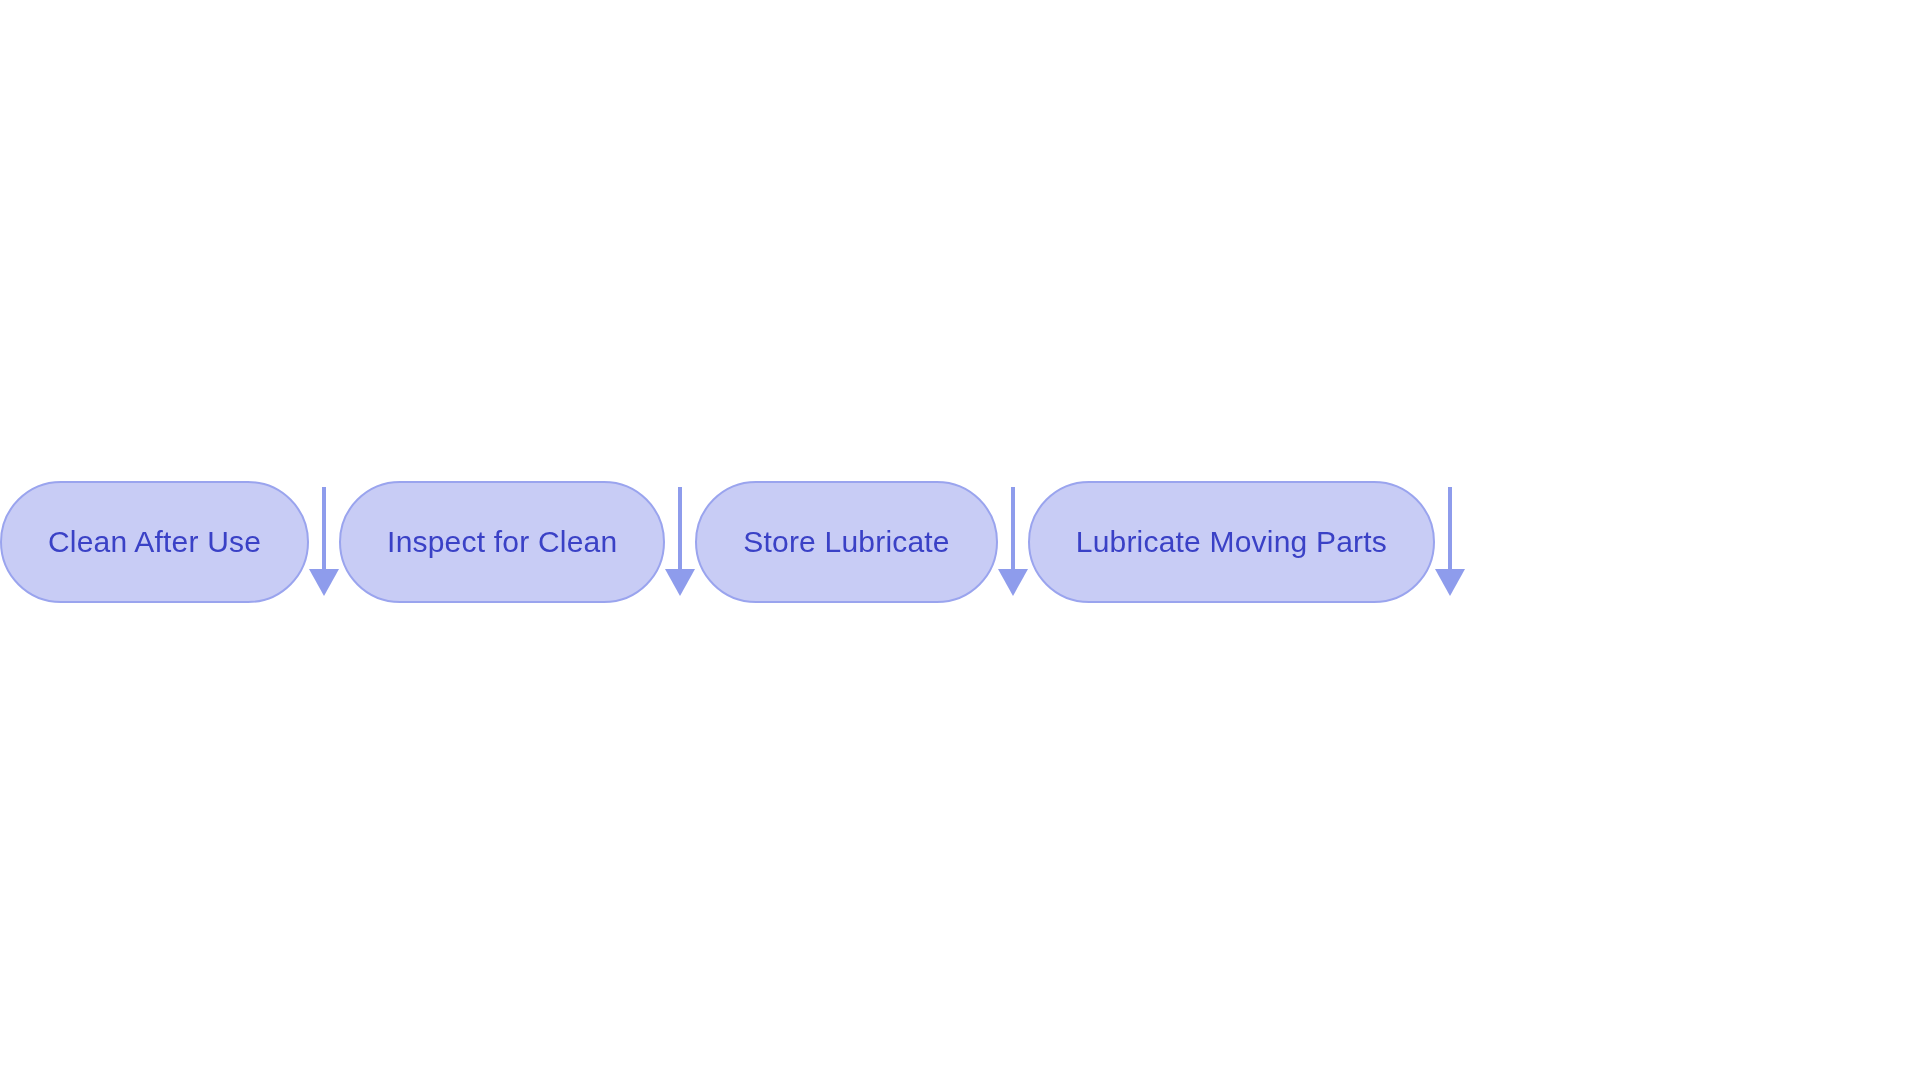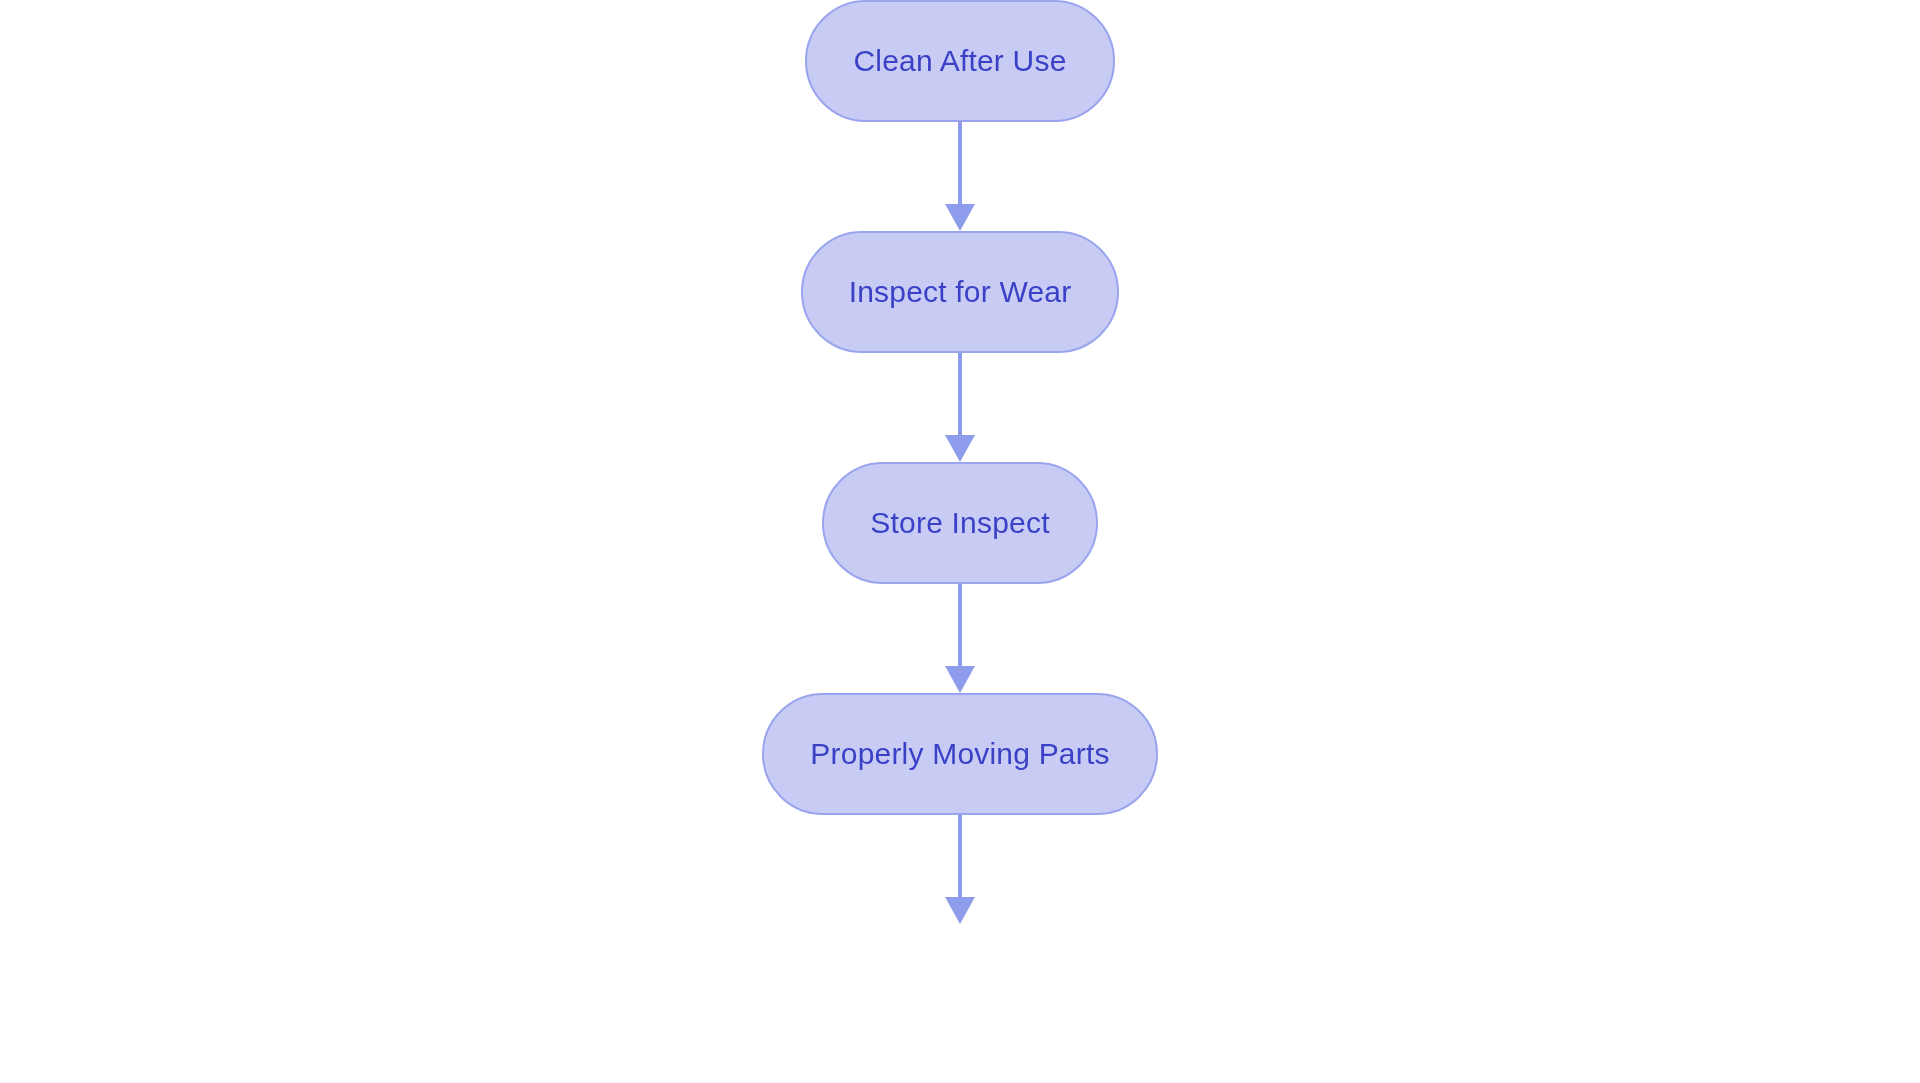--- a/index.html
+++ b/index.html
@@ -15,21 +15,21 @@
     height: 1083px;
     background: var(--bg);
     overflow: hidden;
     font-family: "Liberation Sans", "DejaVu Sans", sans-serif;
   }
   .canvas {
     position: relative;
     width: 1920px;
     height: 1083px;
     display: flex;
-    flex-direction: column;
+    flex-direction: row;
     align-items: center;
   }
   .flow-node {
     height: 122px;
     min-width: 240px;
     padding: 0 46px;
     background: var(--node-fill);
     border: 2px solid var(--node-border);
     border-radius: 61px;
     display: flex;
@@ -73,39 +73,39 @@
   <div class="flow-node">
     <span class="node-label">Clean After Use</span>
   </div>
 
   <div class="flow-arrow">
     <div class="arrow-line"></div>
     <div class="arrow-head"></div>
   </div>
 
   <div class="flow-node">
-    <span class="node-label">Inspect for Wear</span>
+    <span class="node-label">Inspect for Clean</span>
   </div>
 
   <div class="flow-arrow">
     <div class="arrow-line"></div>
     <div class="arrow-head"></div>
   </div>
 
   <div class="flow-node">
-    <span class="node-label">Store Inspect</span>
+    <span class="node-label">Store Lubricate</span>
   </div>
 
   <div class="flow-arrow">
     <div class="arrow-line"></div>
     <div class="arrow-head"></div>
   </div>
 
   <div class="flow-node">
-    <span class="node-label">Properly Moving Parts</span>
+    <span class="node-label">Lubricate Moving Parts</span>
   </div>
 
   <div class="flow-arrow">
     <div class="arrow-line"></div>
     <div class="arrow-head"></div>
   </div>
 
 
 </div>
 

